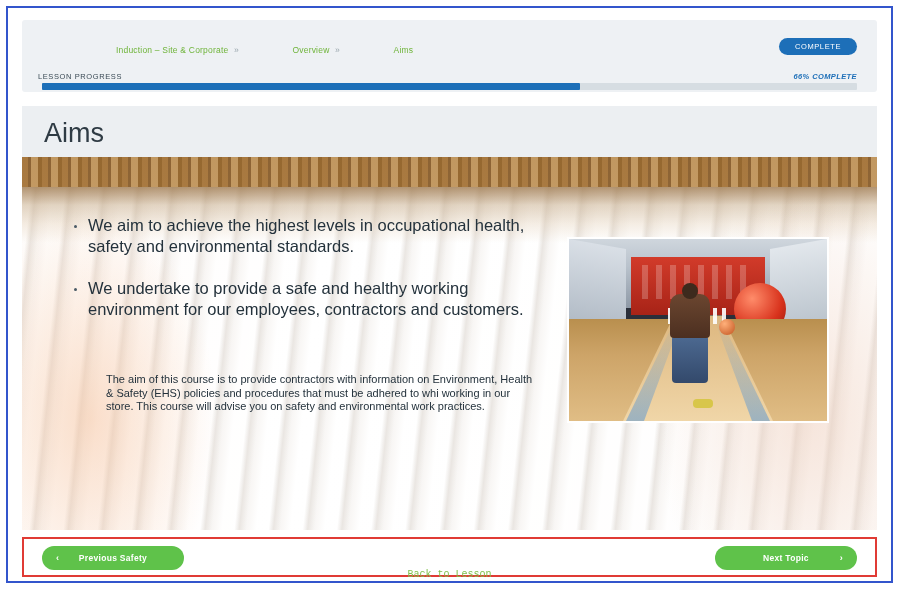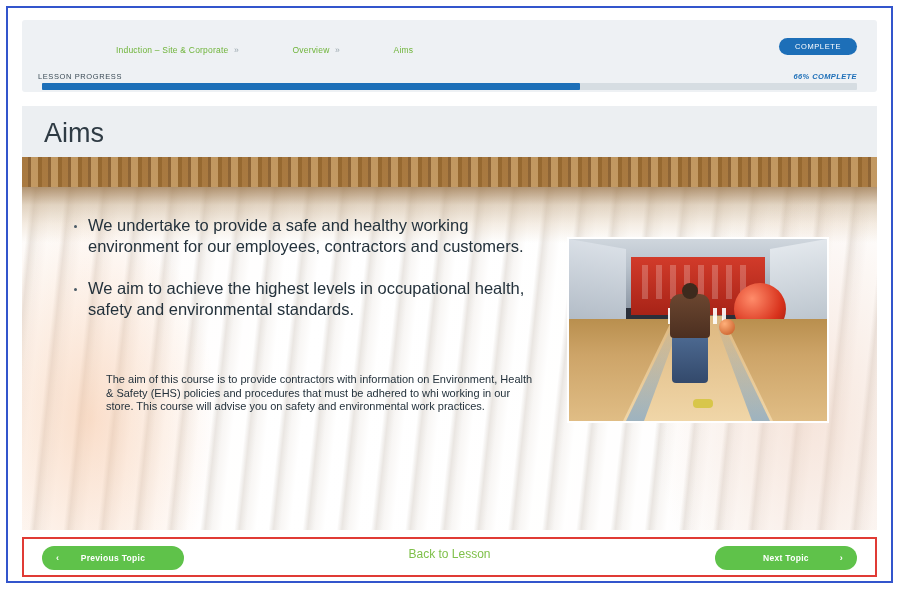--- a/index.html
+++ b/index.html
@@ -343,25 +343,26 @@
   .nav-btn .chev {
     position: absolute;
     font-size: 9px;
     font-weight: bold;
   }
   .nav-prev .chev { left: 14px; }
   .nav-next .chev { right: 14px; }
   .back-link {
     position: absolute;
     left: 50%;
-    top: 8px;
-    transform: translateX(-50%);
-    font-size: 12px;
+    top: 30px;
+    transform: translateX(-50%);
+    font-size: 10px;
     color: #7fc04a;
     cursor: pointer;
+    font-family: Liberation Mono, monospace;
   }
 </style>
 </head>
 <body>
 
 <div id="page">
 
   <div class="outer-frame"></div>
 
   <div class="course-shell">
@@ -386,22 +387,22 @@
 
     <div class="title-band">
       <div class="page-title">Aims</div>
     </div>
 
     <div class="slide">
       <div class="slide-bg"></div>
       <div class="hanger-bar"></div>
 
       <div class="bullets">
+        <div class="bullet">We aim to achieve the highest levels in occupational health, safety and environmental standards.</div>
         <div class="bullet">We undertake to provide a safe and healthy working environment for our employees, contractors and customers.</div>
-        <div class="bullet">We aim to achieve the highest levels in occupational health, safety and environmental standards.</div>
       </div>
 
       <div class="paragraph">The aim of this course is to provide contractors with information on Environment, Health &amp; Safety (EHS) policies and procedures that must be adhered to whi working in our store. This course will advise you on safety and environmental work practices.</div>
 
       <div class="photo">
         <div class="ph-ceiling"></div>
         <div class="ph-wall-left"></div>
         <div class="ph-wall-right"></div>
         <div class="ph-redwall"></div>
         <div class="ph-ball-big"></div>
@@ -414,21 +415,21 @@
         <div class="ph-person-shirt"></div>
         <div class="ph-person-head"></div>
         <div class="ph-hand-ball"></div>
         <div class="ph-person-shoe"></div>
       </div>
     </div>
 
     <div class="bottom-nav">
       <div class="nav-btn nav-prev">
         <span class="chev">‹</span>
-        <span>Previous Topic</span>
+        <span>Previous Safety</span>
       </div>
       <div class="back-link">Back to Lesson</div>
       <div class="nav-btn nav-next">
         <span>Next Topic</span>
         <span class="chev">›</span>
       </div>
     </div>
 
   </div>
 </div>

